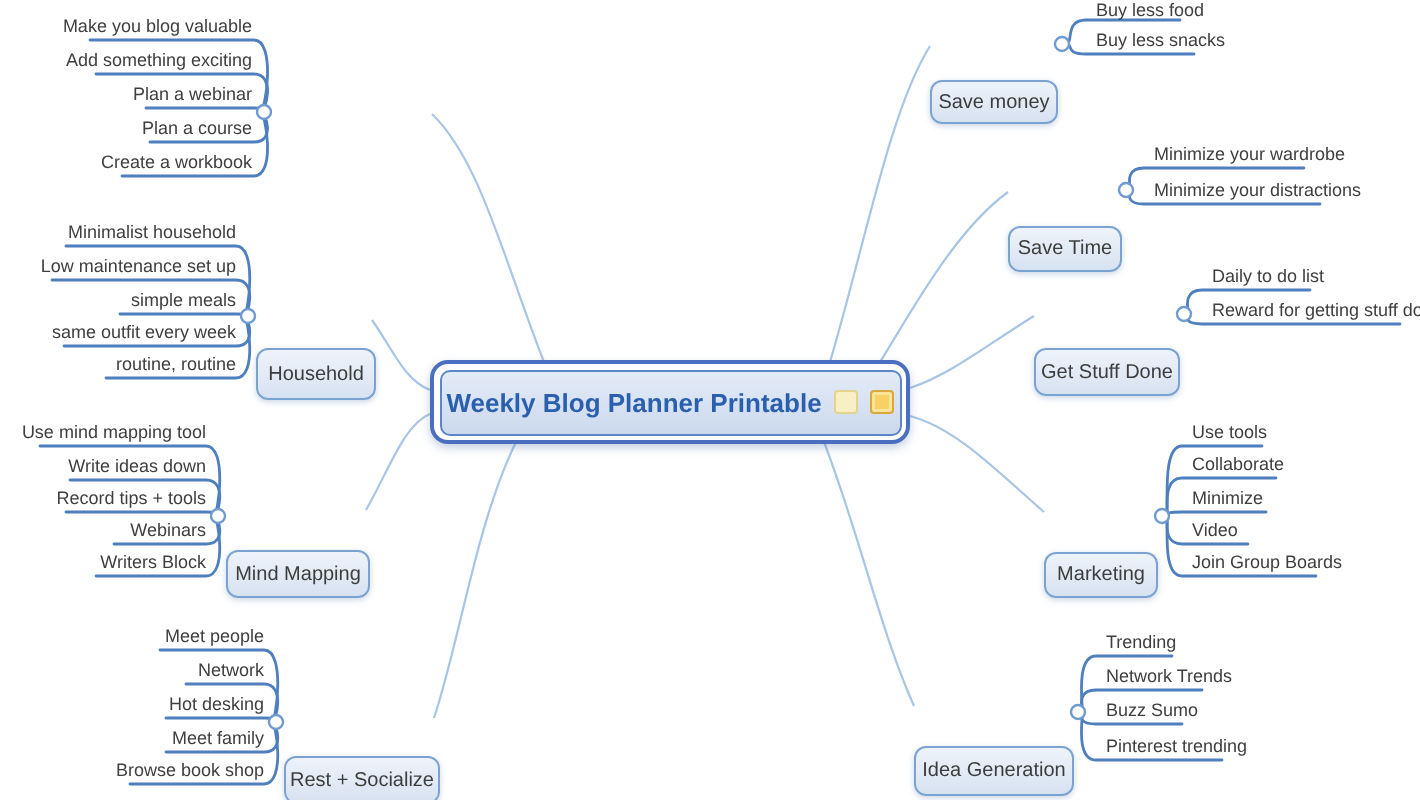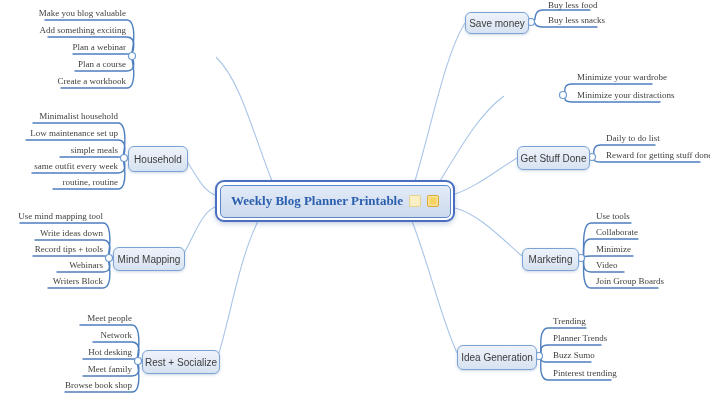--- a/index.html
+++ b/index.html
@@ -9,39 +9,39 @@
   }
   svg.links{position:absolute;left:0;top:0;}
   .branchline{fill:none;stroke:#a8c5e6;stroke-width:1.1;}
   .underline{fill:none;stroke:#4e7fbe;stroke-width:1.4;stroke-linecap:round;}
   .dot{fill:#ffffff;stroke:#6f9bd1;stroke-width:1.2;}
   .topic{
     position:absolute;display:flex;align-items:center;justify-content:center;
     background:linear-gradient(180deg,#eef3fa 0%,#d7e2f1 100%);
     border:1.4px solid #7aa3d4;border-radius:6px;
     box-shadow:0 1px 3px rgba(110,140,180,.35);
-    font-size:10px;color:#3d3d3d;white-space:nowrap;cursor:pointer;
+    font-size:10px;color:#3d3d3d;white-space:nowrap;cursor:pointer;margin-top:28px;
   }
   .child{
     position:absolute;font-size:9px;line-height:10px;color:#3f3f3f;
-    white-space:nowrap;cursor:pointer;font-family:Liberation Serif, serif;
+    white-space:nowrap;cursor:pointer;
   }
   .child.l{text-align:right;}
   .central{
     position:absolute;left:215px;top:180px;width:240px;height:42px;
     background:#ffffff;border:2.4px solid #4a6fc0;border-radius:9px;
     box-shadow:0 2px 5px rgba(90,120,170,.35);
     display:flex;box-sizing:border-box;padding:2.5px;cursor:pointer;
   }
   .central-inner{
     flex:1;display:flex;align-items:center;justify-content:center;gap:6px;
     background:linear-gradient(180deg,#e3ebf7 0%,#ccd9ee 100%);
     border:1.3px solid #5b86c8;border-radius:5px;
   }
-  .central-label{font-size:13px;font-weight:bold;color:#2a5fae;white-space:nowrap;font-family:Liberation Serif, serif;}
+  .central-label{font-size:13px;font-weight:bold;color:#2a5fae;white-space:nowrap;}
   .mini-icon{display:inline-block;width:10px;height:10px;border-radius:2px;}
   .mini-icon.pale{background:#f9efc4;border:1px solid #e4d38d;}
   .mini-icon.gold{background:#f6d264;border:1px solid #d9a93a;box-shadow:inset 0 0 0 1.5px #fae49a;}
 </style>
 </head>
 <body>
 
 <div class="stage">
 
   <svg class="links" width="710" height="400" viewBox="0 0 710 400">
@@ -116,20 +116,23 @@
     </div>
   <div class="topic" style="left:113px;top:247px;width:70px;height:22px">
       <span>Mind Mapping</span>
     </div>
   <div class="topic" style="left:142px;top:350px;width:76px;height:22px">
       <span>Rest + Socialize</span>
     </div>
   <div class="topic" style="left:465px;top:12px;width:62px;height:20px">
       <span>Save money</span>
     </div>
+  <div class="topic" style="left:504px;top:85px;width:55px;height:21px">
+      <span>Save Time</span>
+    </div>
   <div class="topic" style="left:517px;top:146px;width:71px;height:22px">
       <span>Get Stuff Done</span>
     </div>
   <div class="topic" style="left:522px;top:248px;width:55px;height:21px">
       <span>Marketing</span>
     </div>
   <div class="topic" style="left:457px;top:345px;width:78px;height:23px">
       <span>Idea Generation</span>
     </div>
 
@@ -174,17 +177,17 @@
   <div class="child r" style="top:133px;left:606px">Daily to do list</div>
   <div class="child r" style="top:150px;left:606px">Reward for getting stuff done</div>
 
   <div class="child r" style="top:211px;left:596px">Use tools</div>
   <div class="child r" style="top:227px;left:596px">Collaborate</div>
   <div class="child r" style="top:244px;left:596px">Minimize</div>
   <div class="child r" style="top:260px;left:596px">Video</div>
   <div class="child r" style="top:276px;left:596px">Join Group Boards</div>
 
   <div class="child r" style="top:316px;left:553px">Trending</div>
-  <div class="child r" style="top:333px;left:553px">Planner Trends</div>
+  <div class="child r" style="top:333px;left:553px">Network Trends</div>
   <div class="child r" style="top:350px;left:553px">Buzz Sumo</div>
   <div class="child r" style="top:368px;left:553px">Pinterest trending</div>
 
 </div>
 
 </body></html>

